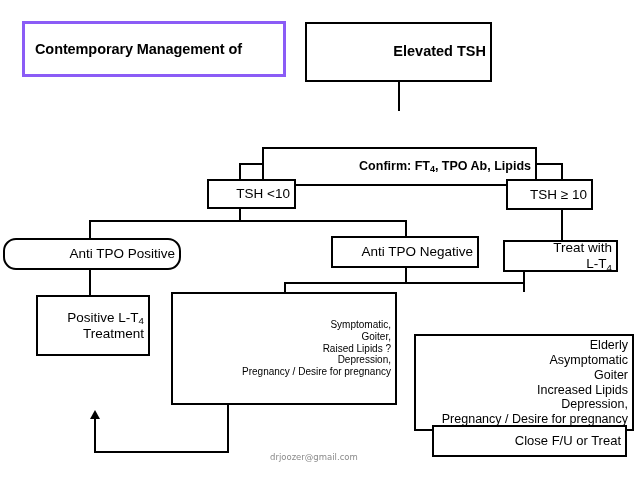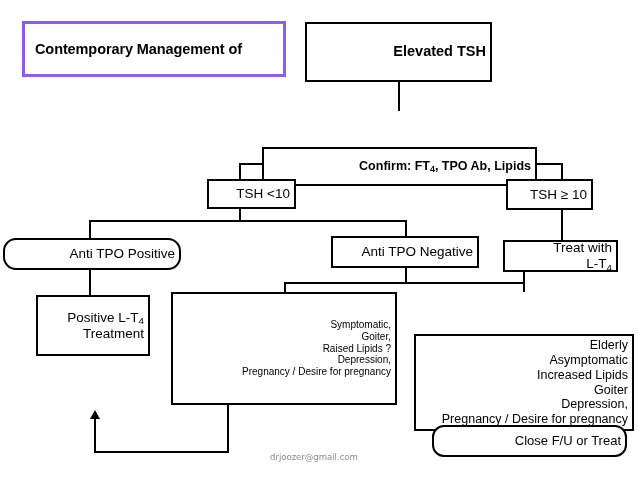--- a/index.html
+++ b/index.html
@@ -148,26 +148,26 @@
       <span class="ml">Raised Lipids ?</span>
       <span class="ml">Depression,</span>
       <span class="ml">Pregnancy / Desire for pregnancy</span>
     </div>
   </div>
 
   <div class="box" style="left:414px; top:291px; width:220px; height:97px; font-size:12.5px;margin-top:43px;">
     <div class="inner">
       <span class="ml">Elderly</span>
       <span class="ml">Asymptomatic</span>
+      <span class="ml">Goiter</span>
       <span class="ml">Increased Lipids</span>
-      <span class="ml">Goiter</span>
       <span class="ml">Depression,</span>
       <span class="ml">Pregnancy / Desire for pregnancy</span>
     </div>
   </div>
 
-  <div class="box" style="left:432px; top:425px; width:195px; height:32px; font-size:13px;border-radius:12px;">
+  <div class="box" style="left:432px; top:425px; width:195px; height:32px; font-size:13px;">
     <div class="inner">Close F/U or Treat</div>
   </div>
 
   <div class="footer-note" style="left:270px; top:452px;text-align:right;">drjoozer@gmail.com</div>
 
 </div>
 
 </body></html>

